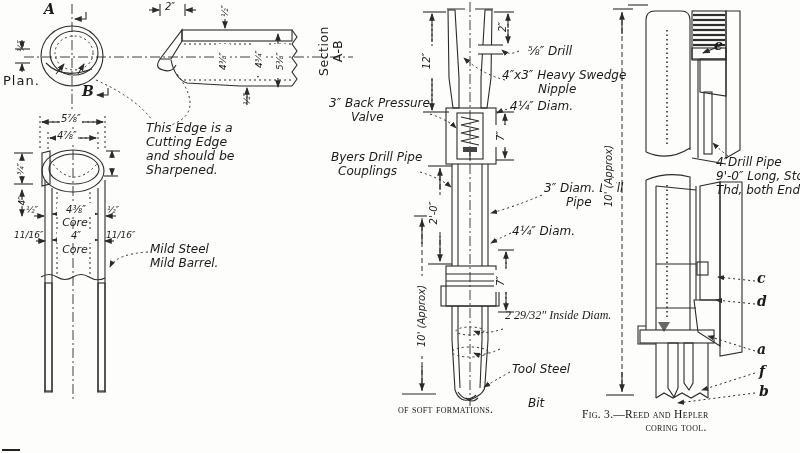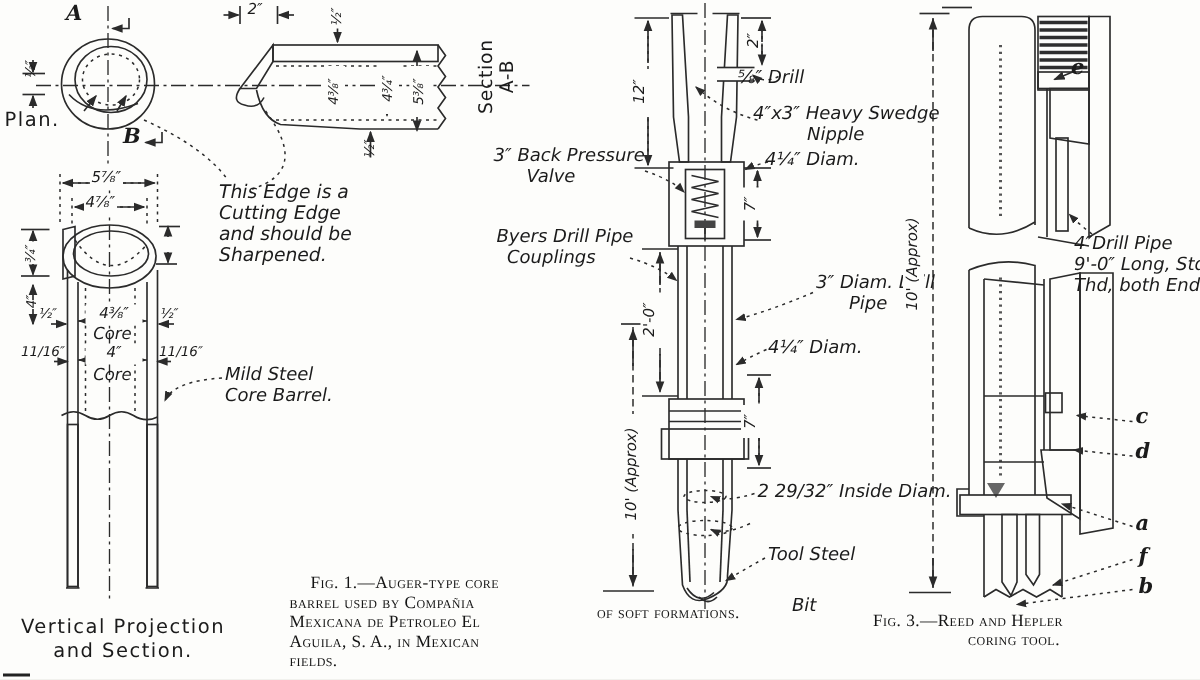--- a/index.html
+++ b/index.html
@@ -294,68 +294,57 @@
 <div class="lbl sm" style="left:26px;top:203px;">½″</div>
 <div class="lbl sm" style="left:107px;top:203px;">½″</div>
 <div class="lbl dim bgw ctr" style="left:57px;top:203px;width:36px;">4⅜″</div>
 <div class="lbl ctr" style="left:57px;top:216px;width:36px;font-size:11px;">Core</div>
 <div class="lbl sm" style="left:14px;top:228px;">11/16″</div>
 <div class="lbl sm" style="left:106px;top:228px;">11/16″</div>
 <div class="lbl dim bgw ctr" style="left:57px;top:229px;width:36px;">4″</div>
 <div class="lbl ctr" style="left:57px;top:243px;width:36px;font-size:11px;">Core</div>
 <div class="lbl" style="left:150px;top:242px;font-size:12px;">
   <div>Mild Steel</div>
-  <div>Core Barrel.</div>
-</div>
-<div class="lbl up ctr" style="left:6px;top:411px;width:152px;font-size:13px;line-height:16px;">
-  <div>Vertical Projection</div>
-  <div>and Section.</div>
+  <div>Mild Barrel.</div>
 </div>
 
 <div class="lbl dim rot bgw" style="left:412px;top:54px;width:28px;">12″</div>
 <div class="lbl dim rot" style="left:493px;top:20px;width:20px;">2″</div>
-<div class="lbl" style="left:492px;top:44px;">⅝″ Drill</div>
+<div class="lbl" style="left:528px;top:44px;">⅝″ Drill</div>
 <div class="lbl" style="left:502px;top:68px;">4″x3″ Heavy Swedge</div>
 <div class="lbl" style="left:538px;top:82px;text-align:right;">Nipple</div>
 <div class="lbl" style="left:329px;top:96px;">3″ Back Pressure</div>
 <div class="lbl" style="left:351px;top:110px;">Valve</div>
 <div class="lbl" style="left:510px;top:99px;">4¼″ Diam.</div>
 <div class="lbl dim rot bgw" style="left:490px;top:129px;width:20px;">7″</div>
 <div class="lbl" style="left:331px;top:150px;">Byers Drill Pipe</div>
 <div class="lbl" style="left:338px;top:164px;">Couplings</div>
 <div class="lbl dim rot bgw" style="left:416px;top:206px;width:34px;">2'-0″</div>
 <div class="lbl" style="left:544px;top:181px;">3″ Diam. Drill</div>
 <div class="lbl" style="left:566px;top:195px;">Pipe</div>
 <div class="lbl" style="left:512px;top:224px;">4¼″ Diam.</div>
 <div class="lbl dim rot bgw" style="left:490px;top:274px;width:20px;">7″</div>
 <div class="lbl dim rot bgw" style="left:382px;top:309px;width:78px;">10' (Approx)</div>
-<div class="lbl" style="left:505px;top:320px;">2 29/32″ Inside Diam.</div>
+<div class="lbl" style="left:505px;top:308px;font-family:Liberation Serif, serif;">2 29/32″ Inside Diam.</div>
 <div class="lbl" style="left:512px;top:362px;">Tool Steel</div>
 <div class="lbl" style="left:528px;top:396px;">Bit</div>
 
 <div class="lbl dim rot bgw" style="left:569px;top:169px;width:78px;">10' (Approx)</div>
 <div class="lbl ser" style="left:714px;top:38px;">e</div>
 <div class="lbl" style="left:716px;top:155px;">
   <div>4″Drill Pipe</div>
   <div>9'-0″ Long, Std</div>
   <div>Thd, both Ends</div>
 </div>
 <div class="lbl ser" style="left:757px;top:271px;">c</div>
 <div class="lbl ser" style="left:757px;top:294px;">d</div>
 <div class="lbl ser" style="left:757px;top:342px;">a</div>
 <div class="lbl ser" style="left:759px;top:364px;">f</div>
 <div class="lbl ser" style="left:759px;top:384px;">b</div>
 
-<div class="cap" style="left:193px;top:383px;width:184px;">
-  <div class="ind">Fig. 1.—Auger-type core</div>
-  <div>barrel used by Compañia</div>
-  <div>Mexicana de Petroleo El</div>
-  <div>Aguila, S. A., in Mexican</div>
-  <div>fields.</div>
-</div>
 <div class="cap" style="left:398px;top:403px;width:205px;">
   <div>of soft formations.</div>
 </div>
 <div class="cap" style="left:582px;top:408px;width:188px;">
   <div>Fig. 3.—Reed and Hepler</div>
   <div class="ctr">coring tool.</div>
 </div>
 
 </div>
 

